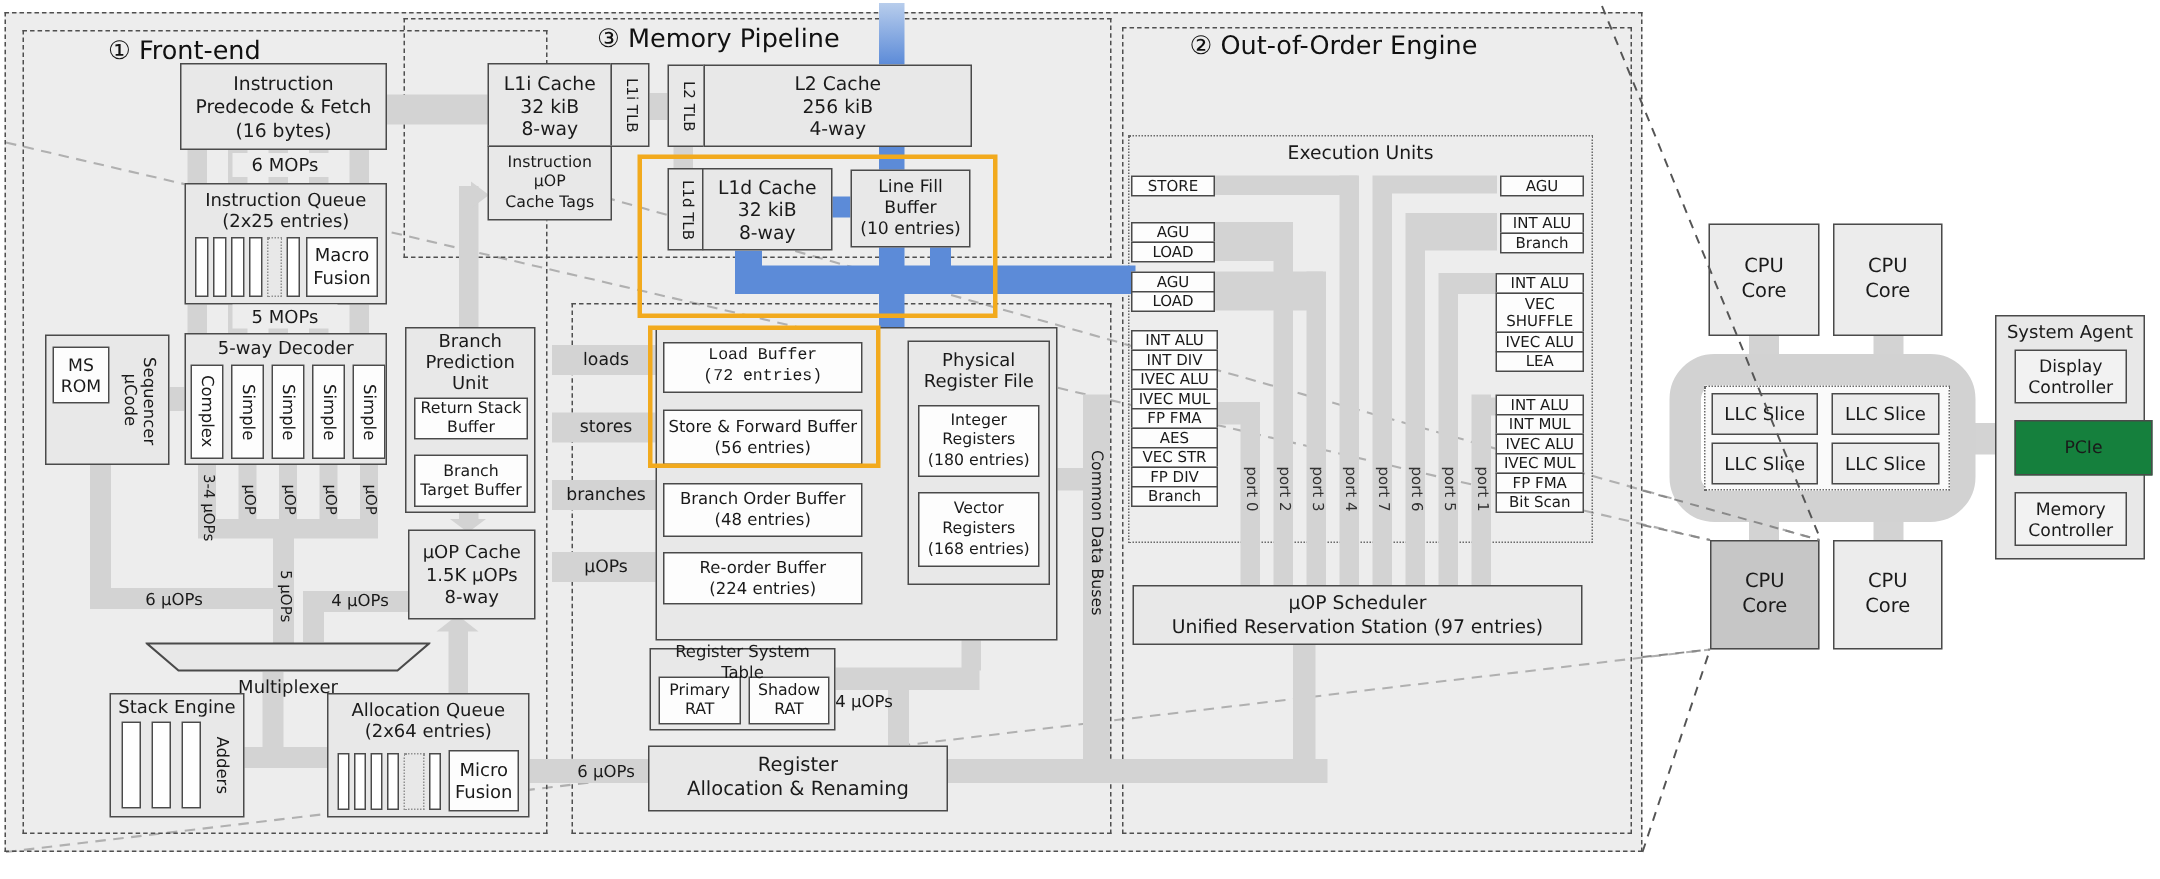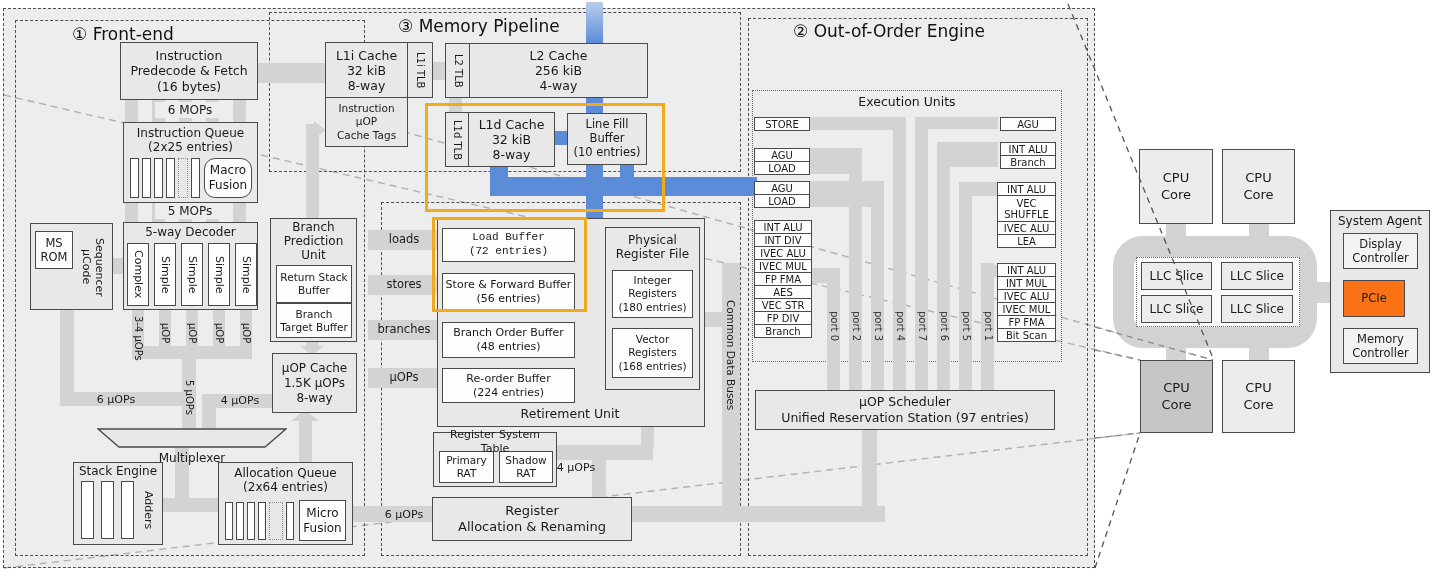--- a/index.html
+++ b/index.html
@@ -133,21 +133,21 @@
   <div class="lbl" style="left:155px;top:102px;width:70px;height:16px;font-size:12px;background:#ededed;">6 MOPs</div>
   <div class="box" style="left:123px;top:122px;width:135px;height:81px;"></div>
   <div class="lbl" style="left:125px;top:124px;width:131px;height:32px;font-size:12px;">Instruction Queue
 (2x25 entries)</div>
   <div class="slot" style="left:130px;top:158px;width:9px;height:40px;"></div>
   <div class="slot" style="left:142px;top:158px;width:9px;height:40px;"></div>
   <div class="slot" style="left:154px;top:158px;width:9px;height:40px;"></div>
   <div class="slot" style="left:166px;top:158px;width:9px;height:40px;"></div>
   <div class="slotd" style="left:178px;top:158px;width:10px;height:40px;"></div>
   <div class="slot" style="left:191px;top:158px;width:9px;height:40px;"></div>
-  <div class="box wbox" style="left:204px;top:158px;width:48px;height:40px;font-size:12px;border-radius:11px;">Macro
+  <div class="box wbox" style="left:204px;top:158px;width:48px;height:40px;font-size:12px;">Macro
 Fusion</div>
   <div class="lbl" style="left:155px;top:203px;width:70px;height:16px;font-size:12px;background:#ededed;">5 MOPs</div>
 
   <div class="box" style="left:123px;top:222px;width:135px;height:88px;"></div>
   <div class="lbl" style="left:125px;top:224px;width:131px;height:17px;font-size:12px;">5-way Decoder</div>
   <div class="box wbox vert" style="left:127px;top:243px;width:22px;height:63px;font-size:11px;">Complex</div>
   <div class="box wbox vert" style="left:154px;top:243px;width:22px;height:63px;font-size:11px;">Simple</div>
   <div class="box wbox vert" style="left:181px;top:243px;width:22px;height:63px;font-size:11px;">Simple</div>
   <div class="box wbox vert" style="left:208px;top:243px;width:22px;height:63px;font-size:11px;">Simple</div>
   <div class="box wbox vert" style="left:235px;top:243px;width:22px;height:63px;font-size:11px;">Simple</div>
@@ -164,21 +164,21 @@
   <div class="lbl vert" style="left:212px;top:315px;width:14px;height:36px;font-size:10px;">µOP</div>
   <div class="lbl vert" style="left:239px;top:315px;width:14px;height:36px;font-size:10px;">µOP</div>
   <div class="lbl vert" style="left:182px;top:372px;width:14px;height:50px;font-size:10px;">5 µOPs</div>
   <div class="lbl" style="left:92px;top:393px;width:48px;height:13px;font-size:11px;">6 µOPs</div>
   <div class="lbl" style="left:216px;top:394px;width:48px;height:13px;font-size:11px;">4 µOPs</div>
 
   <div class="box" style="left:270px;top:218px;width:87px;height:124px;"></div>
   <div class="lbl" style="left:272px;top:220px;width:83px;height:44px;font-size:12px;line-height:1.15;">Branch
 Prediction
 Unit</div>
-  <div class="box wbox" style="left:276px;top:265px;width:76px;height:38px;font-size:10.5px;line-height:1.2;">Return Stack
+  <div class="box wbox" style="left:276px;top:265px;width:76px;height:28px;font-size:10.5px;line-height:1.2;">Return Stack
 Buffer</div>
   <div class="box wbox" style="left:276px;top:303px;width:76px;height:35px;font-size:10.5px;line-height:1.2;">Branch
 Target Buffer</div>
   <div class="box" style="left:272px;top:353px;width:85px;height:60px;font-size:12px;">µOP Cache
 1.5K µOPs
 8-way</div>
 
   <svg class="abs" style="left:97px;top:428px;z-index:6;" width="190" height="21">
     <polygon points="1,1 189,1 168,19 22,19" fill="#e8e8e8" stroke="#4a4a4a" stroke-width="1.4"></polygon>
   </svg>
@@ -216,21 +216,20 @@
 4-way</div>
   <div class="box vert" style="left:445px;top:112px;width:24px;height:55px;font-size:10px;">L1d TLB</div>
   <div class="box" style="left:468px;top:112px;width:87px;height:55px;font-size:12.5px;line-height:1.2;">L1d Cache
 32 kiB
 8-way</div>
   <div class="box" style="left:567px;top:113px;width:80px;height:52px;font-size:11.5px;line-height:1.2;">Line Fill
 Buffer
 (10 entries)</div>
 
   <div class="box" style="left:437px;top:218px;width:268px;height:209px;"></div>
-  <div class="lbl" style="left:470px;top:405px;width:200px;height:17px;font-size:12.5px;">Retirement Unit</div>
   <div class="box wbox" style="left:442px;top:228px;width:133px;height:34px;font-size:11px;font-family:Liberation Mono, monospace;">Load Buffer
 (72 entries)</div>
   <div class="box wbox" style="left:442px;top:273px;width:133px;height:37px;font-size:11px;">Store &amp; Forward Buffer
 (56 entries)</div>
   <div class="box wbox" style="left:442px;top:322px;width:133px;height:36px;font-size:11px;">Branch Order Buffer
 (48 entries)</div>
   <div class="box wbox" style="left:442px;top:368px;width:133px;height:35px;font-size:11px;">Re-order Buffer
 (224 entries)</div>
 
   <div class="box" style="left:605px;top:227px;width:95px;height:163px;"></div>
@@ -324,21 +323,21 @@
 Core</div>
   <div class="box" style="left:1140px;top:360px;width:73px;height:73px;font-size:13px;background:#c6c6c6;">CPU
 Core</div>
   <div class="box" style="left:1222px;top:360px;width:73px;height:73px;font-size:13px;background:#ececec;">CPU
 Core</div>
 
   <div class="box" style="left:1330px;top:210px;width:100px;height:163px;"></div>
   <div class="lbl" style="left:1332px;top:213px;width:96px;height:16px;font-size:12px;">System Agent</div>
   <div class="box wbox" style="left:1343px;top:233px;width:75px;height:36px;font-size:11.5px;background:#f2f2f2;">Display
 Controller</div>
-  <div class="box wbox" style="left:1343px;top:280px;width:62px;height:37px;font-size:11.5px;background:#f97316;">PCIe</div>
+  <div class="box wbox" style="left:1343px;top:280px;width:92px;height:37px;font-size:11.5px;background:#15803d;">PCIe</div>
   <div class="box wbox" style="left:1343px;top:328px;width:75px;height:36px;font-size:11.5px;background:#f2f2f2;">Memory
 Controller</div>
 
   <svg class="abs" width="1440" height="586" style="left:0;top:0;z-index:40;pointer-events:none;">
     <line x1="1068" y1="4" x2="1213" y2="358" stroke="#555" stroke-width="1.3" stroke-dasharray="6 5"></line>
     <line x1="1095" y1="327" x2="1213" y2="360" stroke="#8a8a8a" stroke-width="1.3" stroke-dasharray="6 5"></line>
     <line x1="1095" y1="350" x2="1140" y2="360" stroke="#8a8a8a" stroke-width="1.3" stroke-dasharray="6 5"></line>
     <line x1="1095" y1="438" x2="1140" y2="433" stroke="#8a8a8a" stroke-width="1.3" stroke-dasharray="6 5"></line>
     <line x1="1095" y1="568" x2="1140" y2="433" stroke="#555" stroke-width="1.3" stroke-dasharray="6 5"></line>
   </svg>

